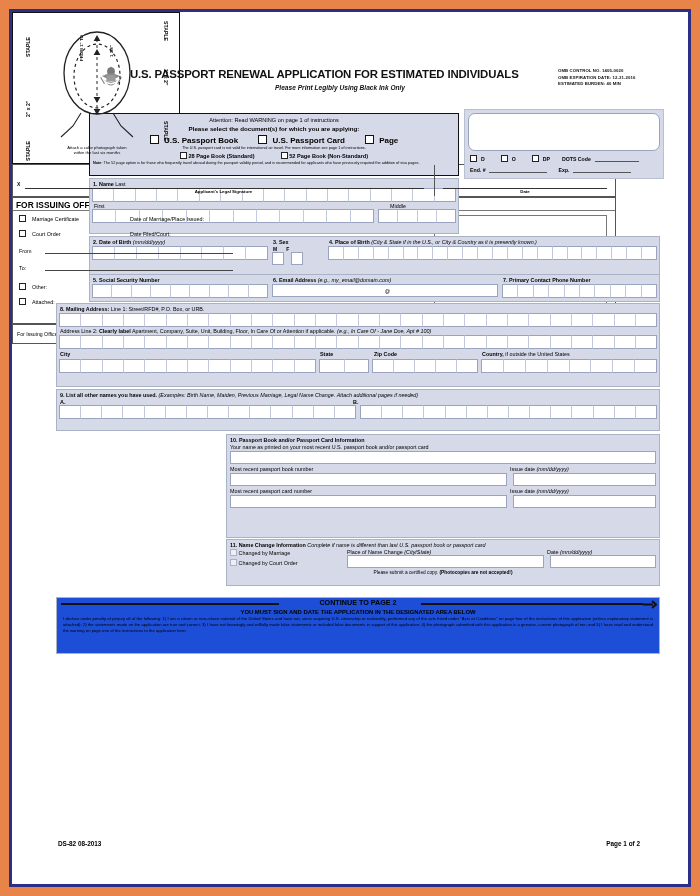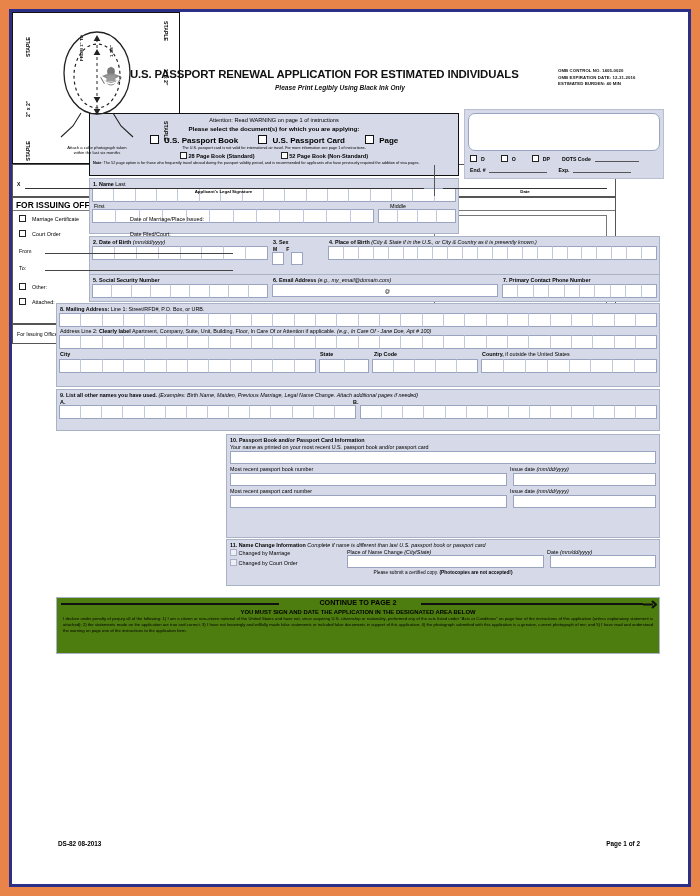--- a/index.html
+++ b/index.html
@@ -64,21 +64,21 @@
   
   #nameblk{ left:77px; top:166px; width:370px; height:56px; }
   
   #dobblk{ left:77px; top:224px; width:571px; height:40px; }
   #ssnblk{ left:77px; top:262px; width:571px; height:28px; }
   #mailblk{ left:44px; top:291px; width:604px; height:84px; }
   #namesblk{ left:44px; top:377px; width:604px; height:42px; }
   #photoblk{ left:44px; top:422px; width:168px; height:152px; border:1.6px solid #111; background:#fff;}
   #sec10{ left:214px; top:422px; width:434px; height:104px; }
   #sec11{ left:214px; top:527px; width:434px; height:47px; }
-  #contblk{ left:44px; top:585px; width:604px; height:57px; background:#4d7c0f; border:1px solid #aab2c6;}
+  #contblk{ left:44px; top:585px; width:604px; height:57px; background:#1d4ed8; border:1px solid #aab2c6;}
   #signblk{ left:44px; top:644px; width:604px; height:33px; background:#fff; border:1px solid #555;}
   #issueblk{ left:44px; top:677px; width:604px; height:127px; background:#fff; border:1px solid #555;}
   #feeblk{ left:44px; top:804px; width:604px; height:20px; background:#fff; border:1px solid #555;}
 
   .photo-inner{ position:relative; width:100%; height:100%; }
   .vtxt{ position:absolute; font-size:5.2px; font-weight:bold; transform:rotate(-90deg); transform-origin:left top; white-space:nowrap;}
   .vtxt.r{ transform:rotate(90deg); }
   .capt{ position:absolute; left:8px; bottom:8px; width:152px; text-align:center; font-size:4.2px; line-height:1.2;}
 
   .cont-bar{ position:relative; height:11px; }

